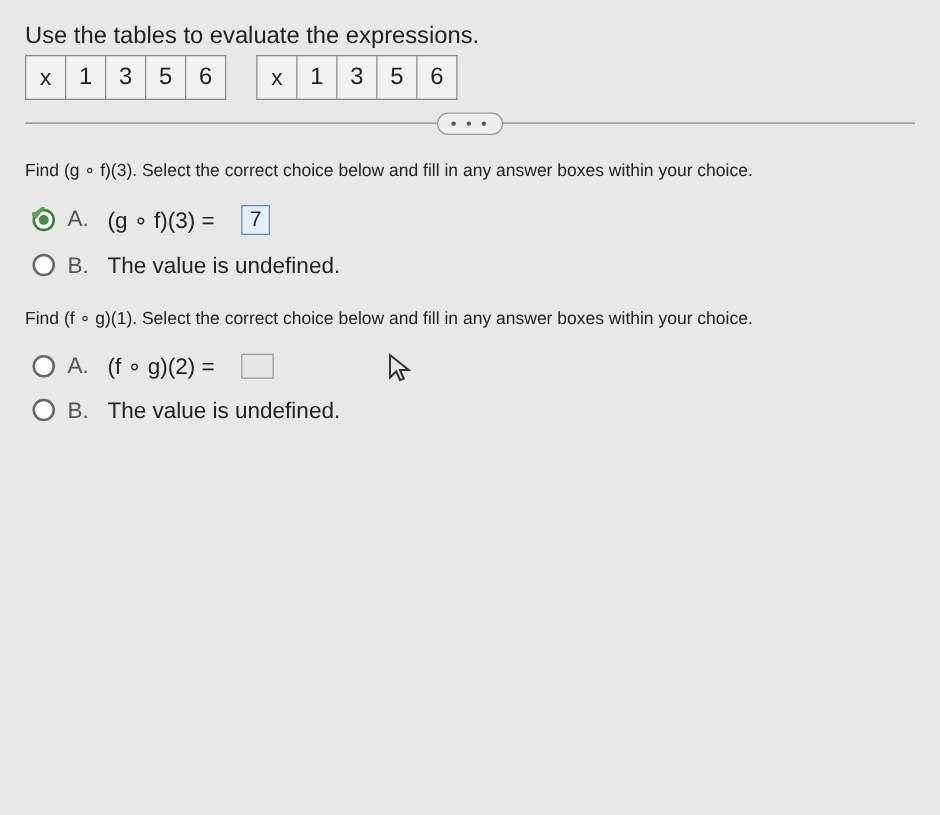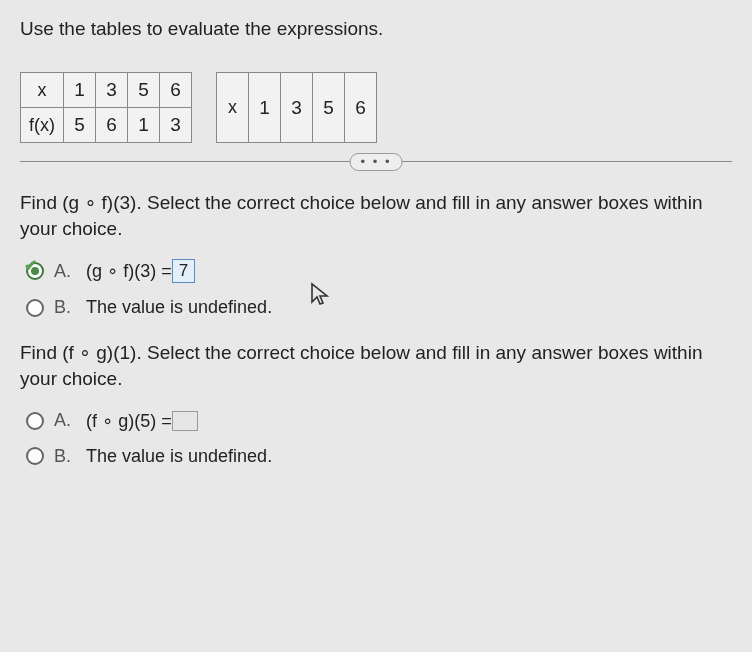--- a/index.html
+++ b/index.html
@@ -7,21 +7,21 @@
       font-family: Arial, Helvetica, sans-serif;
       background: #e8e8e8;
       width: 752px;
       height: 652px;
       padding: 18px 20px;
       color: #222;
       position: relative;
     }
     .instruction {
       font-size: 19px;
-      margin-bottom: 32px;
+      margin-bottom: 4px;
     }
     .tables-row {
       display: flex;
       gap: 24px;
       margin-bottom: 18px;
     }
     table.func {
       border-collapse: collapse;
       background: #f2f2f2;
     }
@@ -52,21 +52,21 @@
       background: #eee;
       border: 1px solid #999;
       border-radius: 10px;
       padding: 0 10px;
       font-size: 13px;
       letter-spacing: 2px;
       color: #555;
       line-height: 16px;
     }
     .question {
-      font-size: 19px;
+      font-size: 14px;
       margin-bottom: 18px;
       line-height: 1.35;
     }
     .choices {
       margin-left: 6px;
       margin-bottom: 22px;
     }
     .choice {
       display: flex;
       align-items: center;
@@ -96,21 +96,21 @@
     }
     .check-overlay {
       position: absolute;
       left: -4px;
       top: -8px;
       color: #5aa05a;
       font-size: 16px;
       font-weight: bold;
     }
     .choice-label { color: #555; min-width: 22px; }
-    .choice-text { display: flex; align-items: center; gap: 0; }
+    .choice-text { display: flex; align-items: center; gap: 21px; }
     .answer-box {
       border: 1px solid #5b8abf;
       background: #e3effa;
       display: inline-block;
       min-width: 20px;
       padding: 1px 6px;
       text-align: center;
       font-size: 17px;
     }
     .answer-box.empty {
@@ -125,50 +125,43 @@
       top: 282px;
       pointer-events: none;
     }
   </style>
 </head>
 <body>
 
 <div class="instruction">Use the tables to evaluate the expressions.</div>
 
 <div class="tables-row">
-  <table class="func">
-    <tbody>
-        <tr>
-      <td class="hdr">x</td>
-      <td>1</td>
-      <td>3</td>
-      <td>5</td>
-      <td>6</td>
-    </tr>
-    <tr>
-      <td class="hdr">f(x)</td>
-      <td>5</td>
-      <td>6</td>
-      <td>1</td>
-      <td>3</td>
-    </tr>
-  </tbody>
-    </table>
-
   <table class="func">
     <tbody>
         <tr>
       <td class="hdr">x</td>
       <td>1</td>
       <td>3</td>
       <td>5</td>
       <td>6</td>
     </tr>
   </tbody>
     </table>
+
+  <table class="func">
+    <tbody>
+        <tr>
+      <td class="hdr">x</td>
+      <td>1</td>
+      <td>3</td>
+      <td>5</td>
+      <td>6</td>
+    </tr>
+  </tbody>
+    </table>
 </div>
 
 <div class="divider-wrap">
   <hr class="divider-line">
   <span class="divider-pill">• • •</span>
 </div>
 
 <div class="question">Find (g ∘ f)(3). Select the correct choice below and fill in any answer boxes within your choice.</div>
 
 <div class="choices">
@@ -189,21 +182,21 @@
   </div>
 </div>
 
 <div class="question">Find (f ∘ g)(1). Select the correct choice below and fill in any answer boxes within your choice.</div>
 
 <div class="choices">
   <div class="choice">
     <span class="radio"></span>
     <span class="choice-label">A.</span>
     <span class="choice-text">
-      <span>(f ∘ g)(5) =</span>
+      <span>(f ∘ g)(2) =</span>
       <span class="answer-box empty"></span>
     </span>
   </div>
   <div class="choice">
     <span class="radio"></span>
     <span class="choice-label">B.</span>
     <span>The value is undefined.</span>
   </div>
 </div>
 

